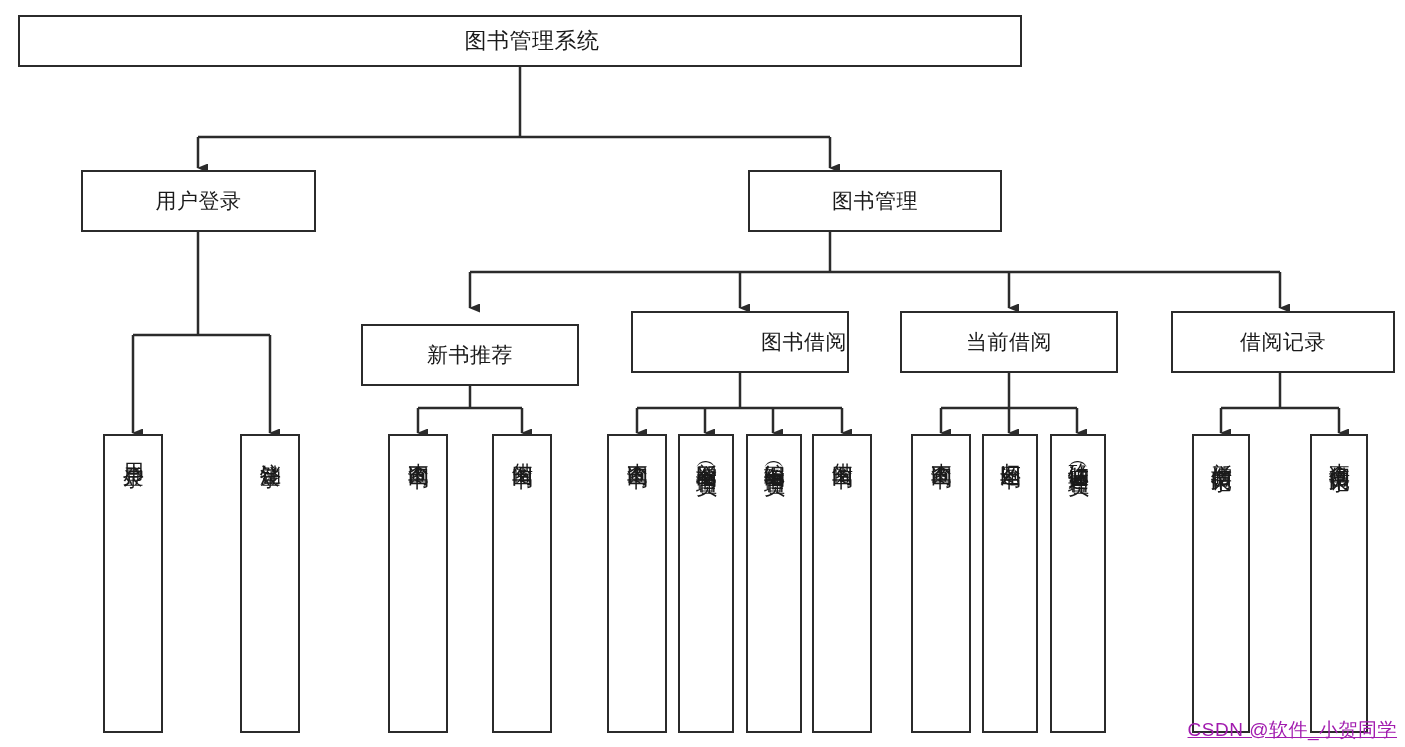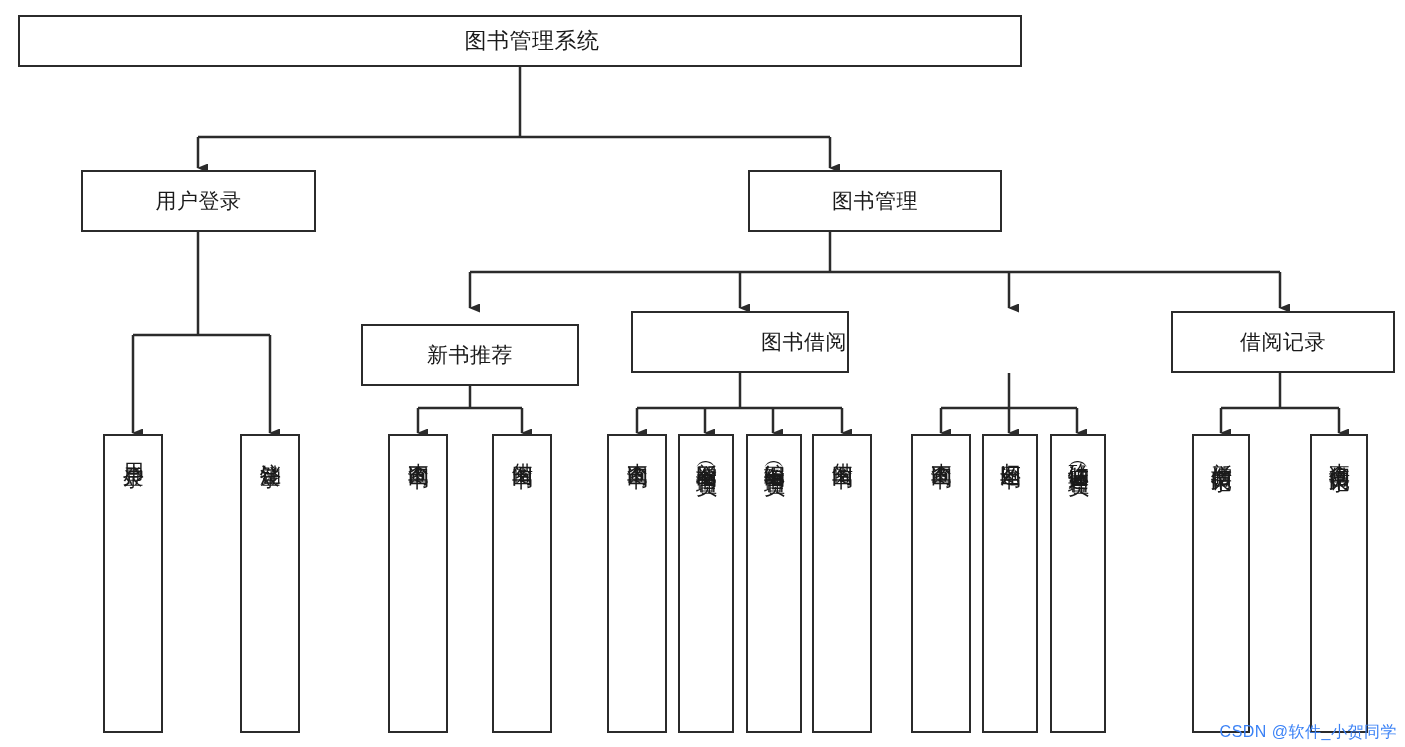--- a/index.html
+++ b/index.html
@@ -56,25 +56,26 @@
     text-orientation: upright;
     font-size: 21px;
     line-height: 1.18;
     letter-spacing: 2px;
   }
   #node-root .label { font-size: 22px; }
   .watermark {
     position: absolute;
     right: 8px;
     bottom: 4px;
-    font-size: 16px;
-    color: #3b82f6;
+    font-size: 19px;
+    color: #a21caf;
     letter-spacing: 0.5px;
     white-space: nowrap;
     user-select: none;
+    text-decoration: underline;
   }
 </style>
 </head>
 <body>
 
 <div id="diagram-root">
 
   <svg class="edges" viewBox="0 0 1405 747">
     <defs>
       <marker id="arrow" markerWidth="9" markerHeight="11" refX="4.5" refY="10" orient="auto" markerUnits="userSpaceOnUse">
@@ -138,20 +139,23 @@
   <div class="node horizontal" style="left:712px; top:170px; width:254px; height:62px;margin-left:36px;">
     <span class="label">图书管理</span>
   </div>
 
   <div class="node horizontal" style="left:361px; top:324px; width:218px; height:62px;">
     <span class="label">新书推荐</span>
   </div>
   <div class="node horizontal" style="left:631px; top:311px; width:218px; height:62px;justify-content:flex-end;">
     <span class="label">图书借阅</span>
   </div>
+  <div class="node horizontal" style="left:900px; top:311px; width:218px; height:62px;">
+    <span class="label">当前借阅</span>
+  </div>
   <div class="node horizontal" style="left:1171px; top:311px; width:224px; height:62px;">
     <span class="label">借阅记录</span>
   </div>
 
   <div class="node vertical" style="left:103px; top:434px; width:60px; height:299px;">
     <span class="label">用户登录</span>
   </div>
   <div class="node vertical" style="left:240px; top:434px; width:60px; height:299px;">
     <span class="label">注销登录</span>
   </div>

